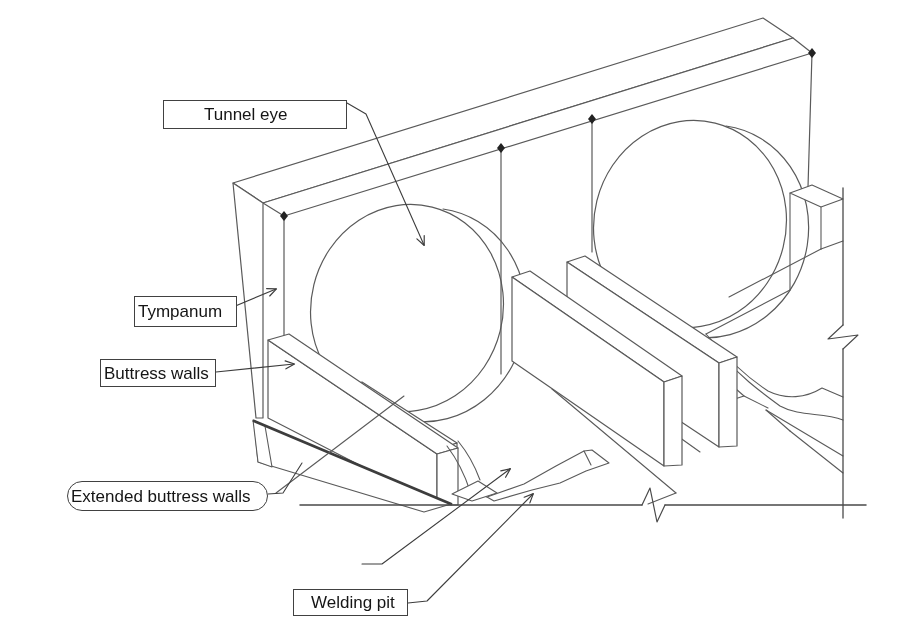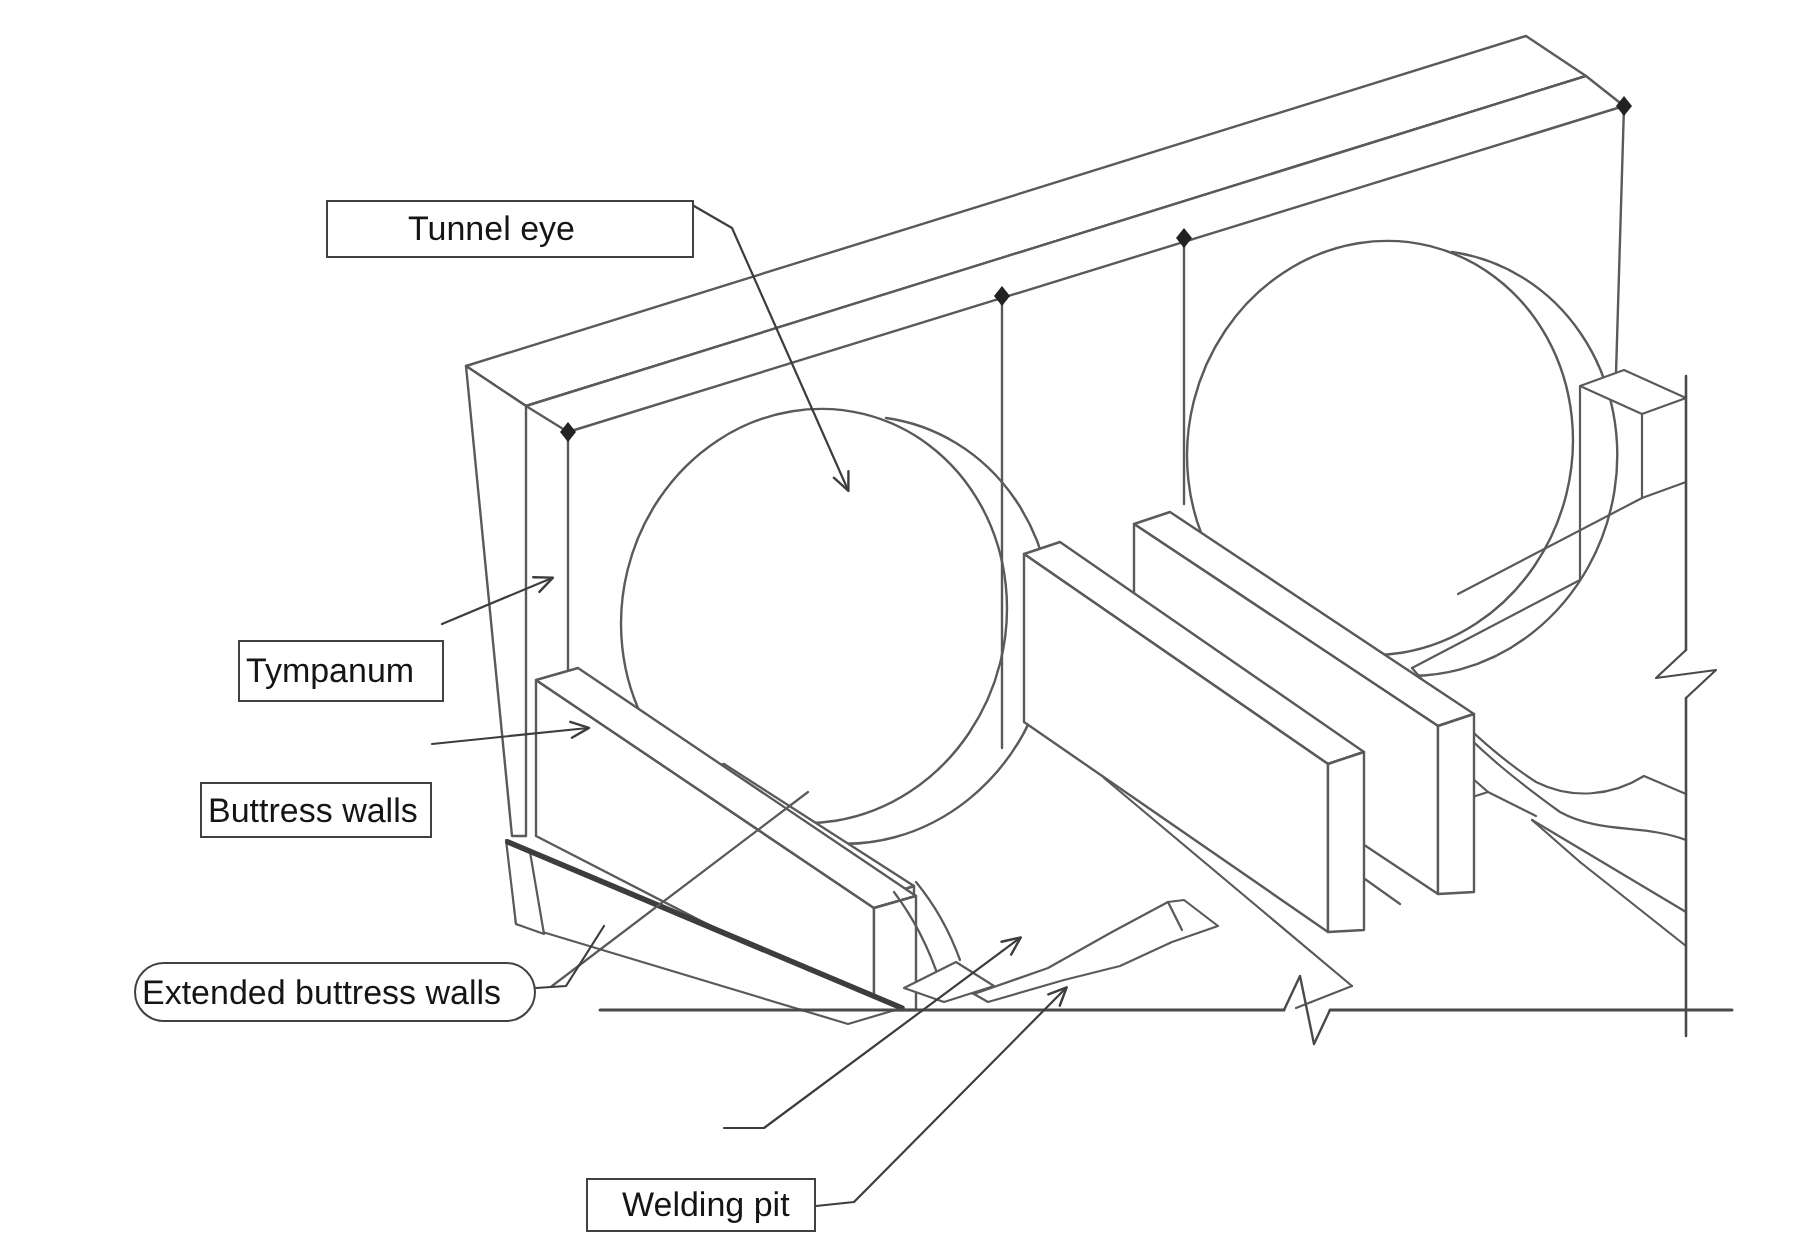--- a/index.html
+++ b/index.html
@@ -131,22 +131,22 @@
       <path d="M 221,312 L 276,289" marker-end="url(#arrow)"></path>
       <path d="M 216,372 L 294,364" marker-end="url(#arrow)"></path>
       <path d="M 268,494 L 283,493 L 302,463"></path>
       <path d="M 362,564 L 382,564 L 510,469" marker-end="url(#arrow)"></path>
       <path d="M 408,603 L 427,601 L 533,494" marker-end="url(#arrow)"></path>
     </g>
   </svg>
 
   <div class="lbl" style="left:163px;top:100px;width:184px;height:29px;padding-left:40px;">Tunnel eye</div>
 
-  <div class="lbl" style="left:119px;top:296px;width:103px;height:31px;margin-top:24px;">Tympanum</div>
+  <div class="lbl" style="left:134px;top:296px;width:103px;height:31px;">Tympanum</div>
 
-  <div class="lbl" style="left:100px;top:359px;width:116px;height:28px;margin-top:32px;">Buttress walls</div>
+  <div class="lbl" style="left:100px;top:359px;width:116px;height:28px;">Buttress walls</div>
 
   <div class="lbl" style="left:67px;top:481px;width:201px;height:30px;border-radius:15px;">Extended buttress walls</div>
 
 
   <div class="lbl" style="left:293px;top:589px;width:115px;height:27px;padding-left:17px;">Welding pit</div>
 
 </div>
 
 </body></html>

